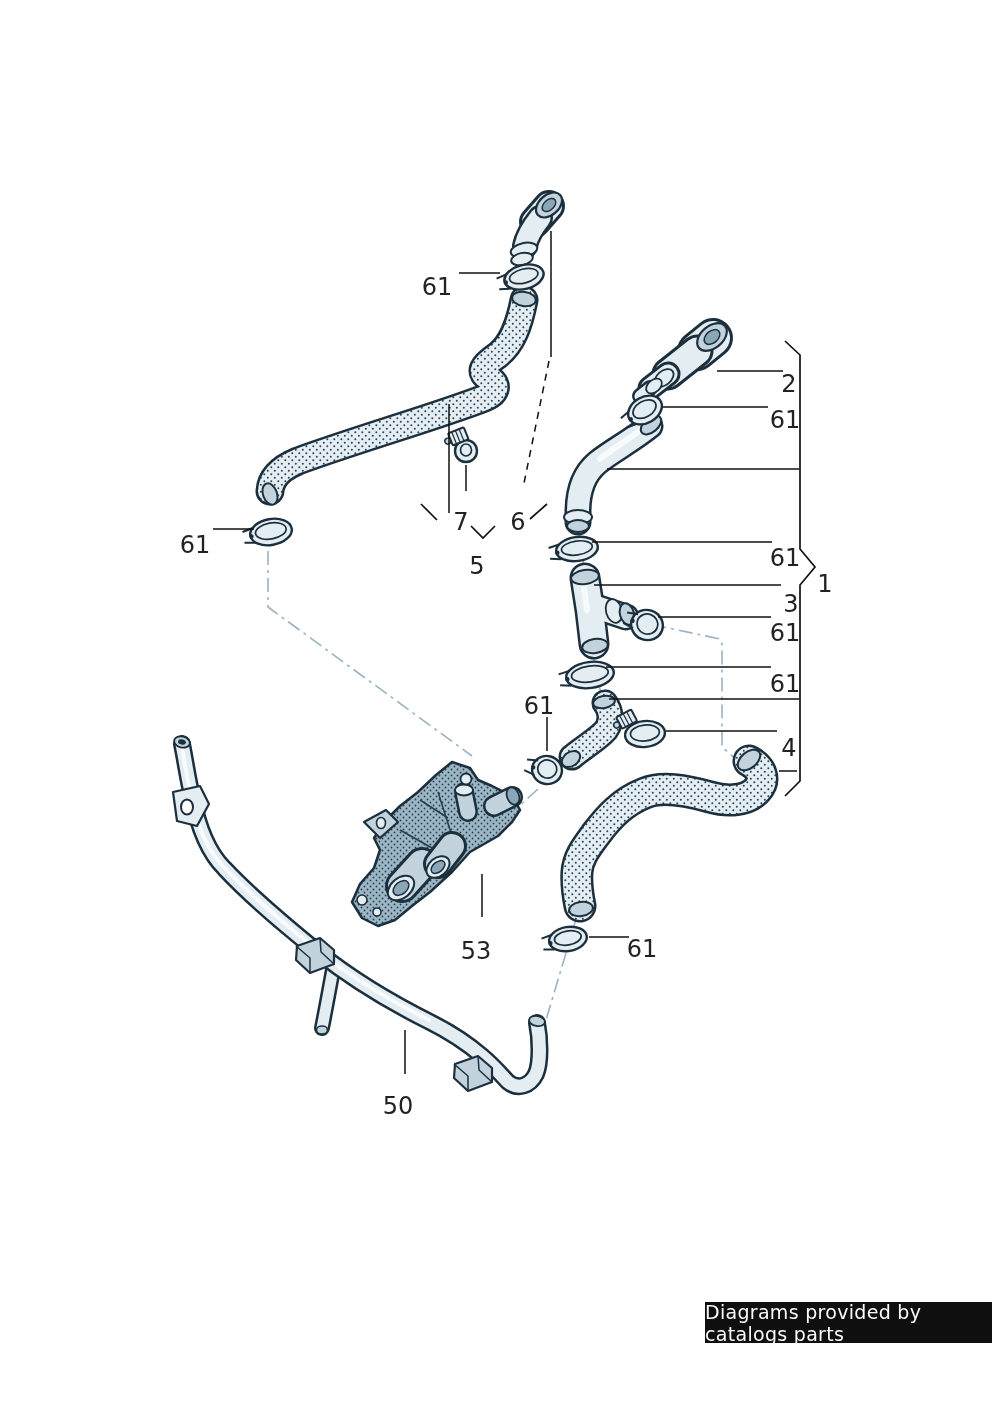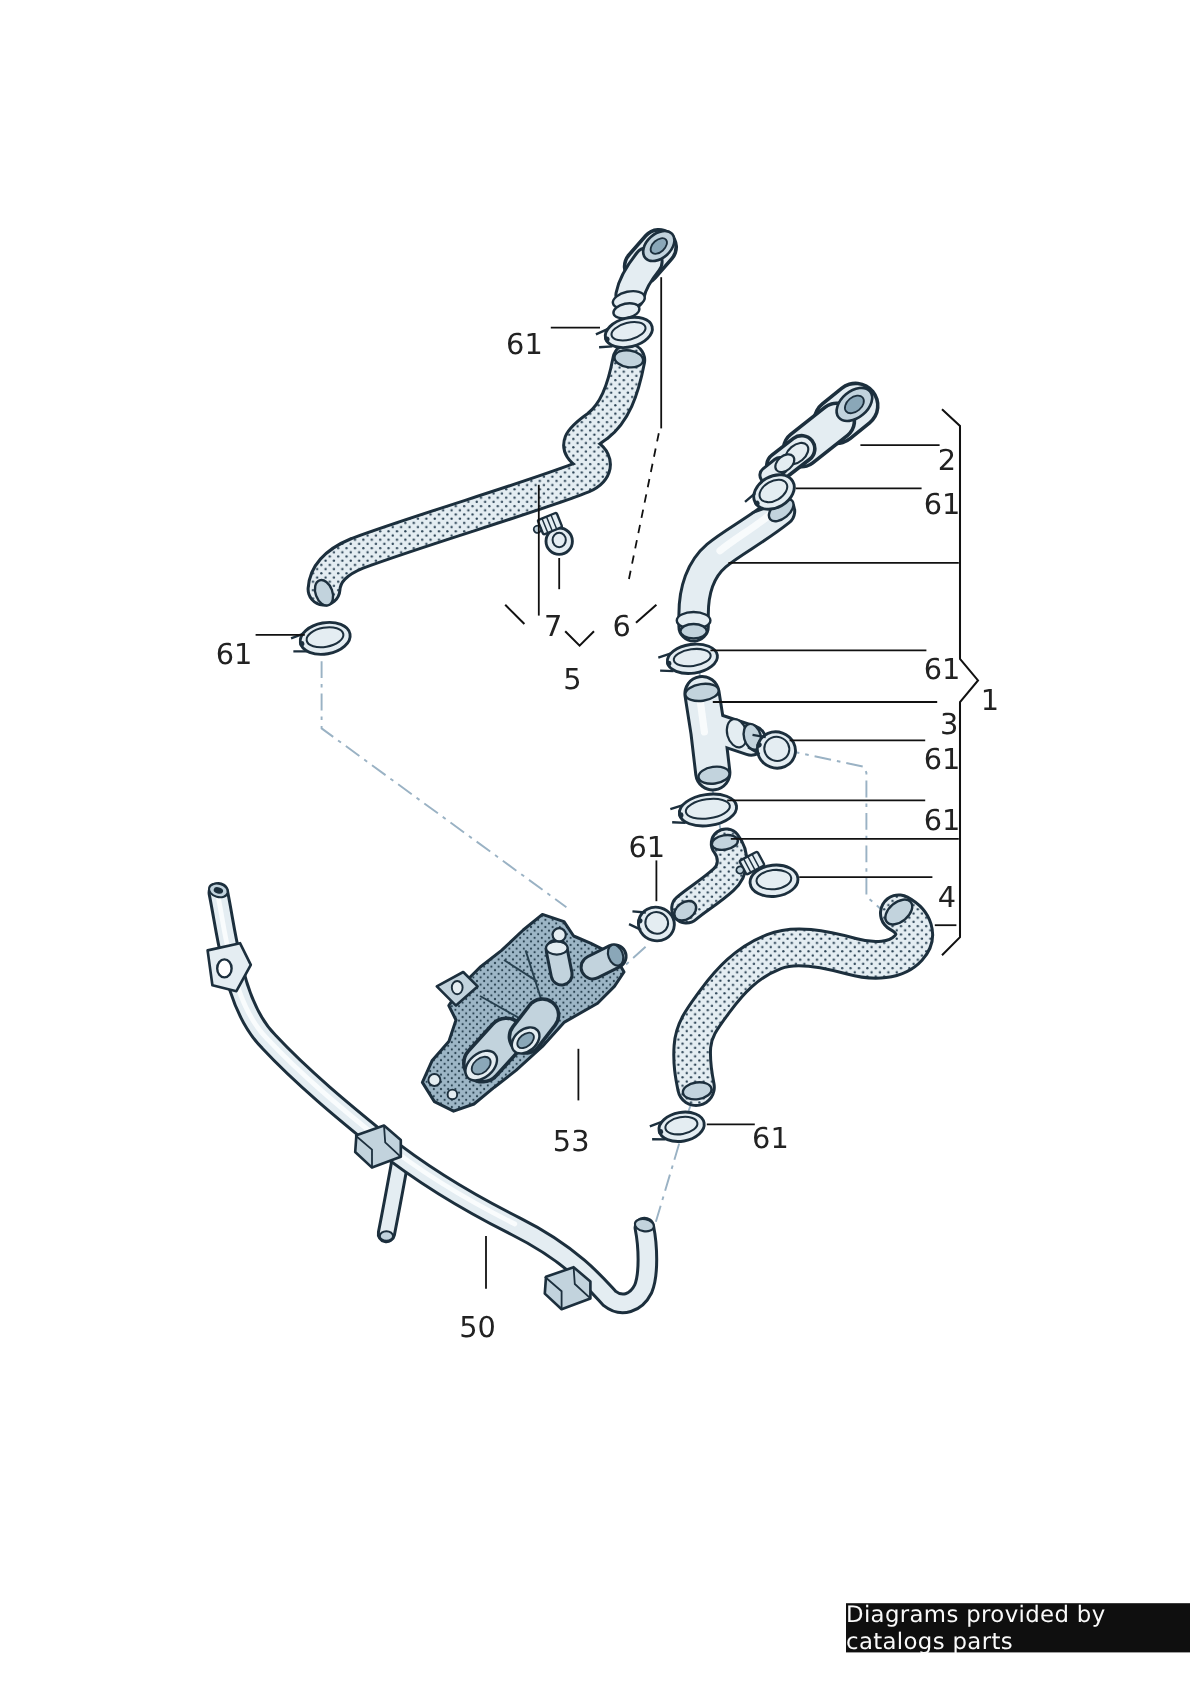--- a/index.html
+++ b/index.html
@@ -1,19 +1,19 @@
 <!DOCTYPE html>
 <html><head>
 <meta charset="utf-8">
 <style>
   html,body{margin:0;padding:0;background:#ffffff;}
   .stage{position:relative;width:992px;height:1403px;background:#ffffff;overflow:hidden;
          font-family:"DejaVu Sans","Liberation Sans",sans-serif;}
   .stage svg{position:absolute;left:0;top:0;}
-  .banner{position:absolute;left:705px;top:1336px;width:287px;height:41px;
+  .banner{position:absolute;left:705px;top:1302px;width:287px;height:41px;
           display:flex;align-items:center;justify-content:center;
           font-size:19px;letter-spacing:0.3px;
           font-family:"DejaVu Sans","Liberation Sans",sans-serif;}
   text.plabel{font-family:"DejaVu Sans","Liberation Sans",sans-serif;font-size:24px;fill:#222222;}
 </style>
 </head>
 <body>
 
 <div class="stage">
 

